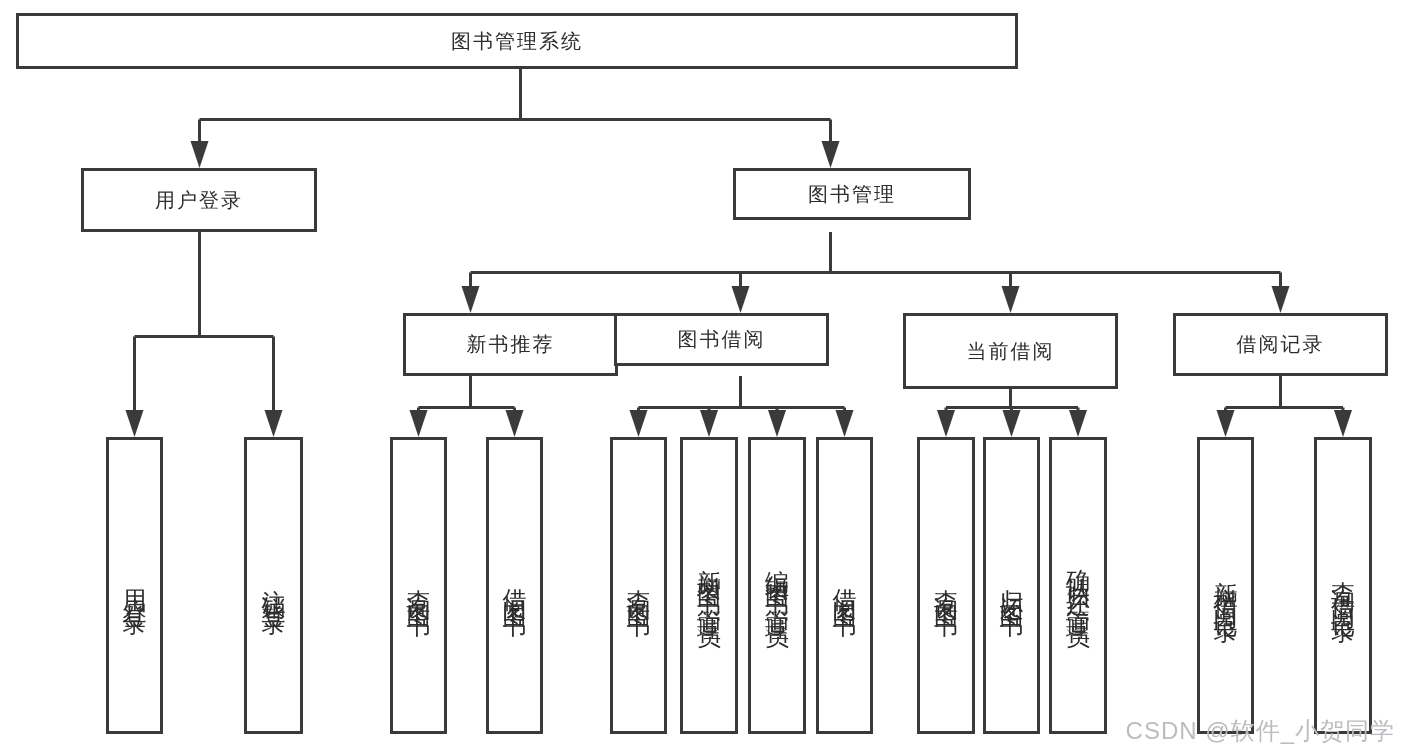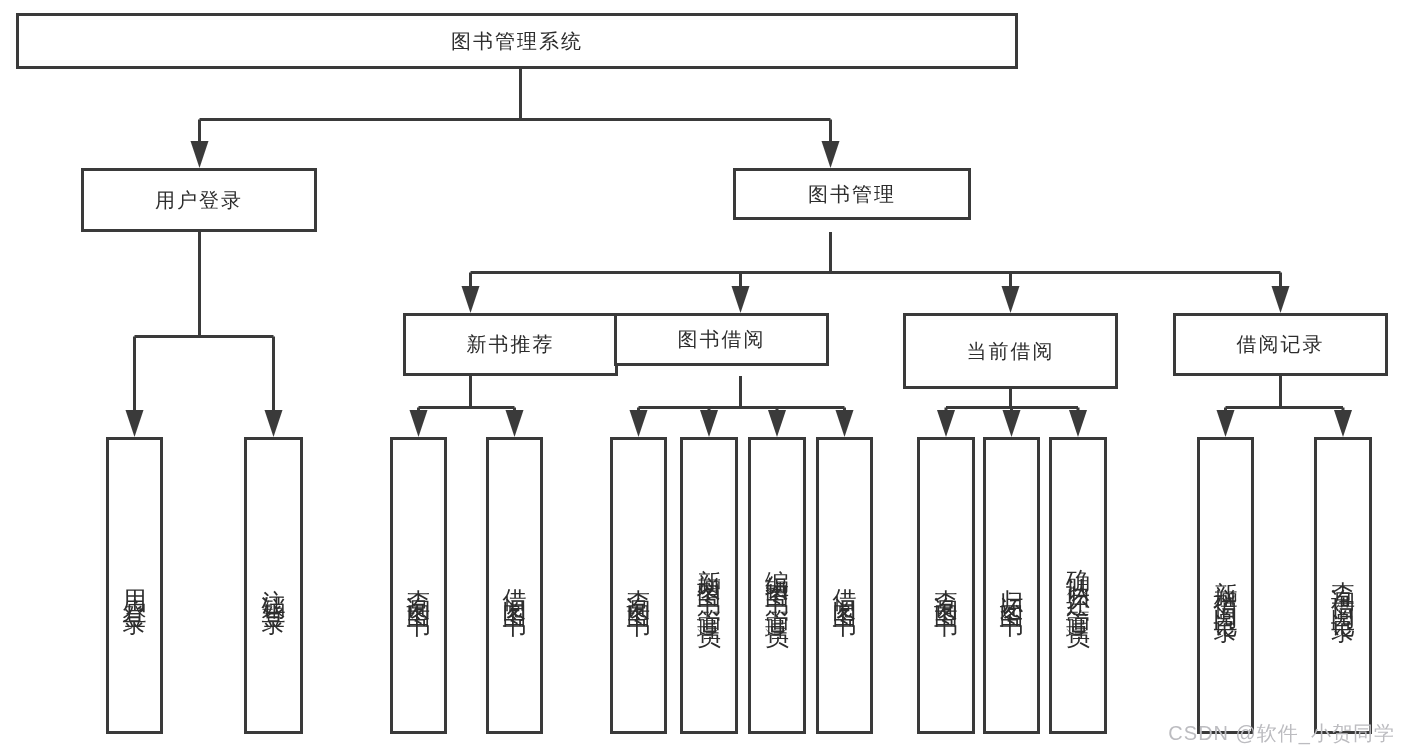--- a/index.html
+++ b/index.html
@@ -12,21 +12,21 @@
     position:absolute;box-sizing:border-box;border:3px solid #3a3a3a;background:#ffffff;
     display:flex;align-items:center;justify-content:center;color:#2d2d2d;
   }
   .h-node{font-size:20px;letter-spacing:2px;white-space:nowrap;}
   .leaf{font-size:24px;}
   .leaf .vtext{
     writing-mode:vertical-rl;text-orientation:mixed;
     letter-spacing:8px;line-height:1;white-space:nowrap;
   }
   .watermark{
-    position:absolute;right:10px;bottom:1px;font-size:20px;line-height:1.3;
+    position:absolute;right:10px;bottom:1px;font-size:24px;line-height:1.3;
     color:#bcbcc0;letter-spacing:1px;white-space:nowrap;z-index:5;
   }
 </style>
 </head>
 <body>
 
 <div class="canvas">
 
   <svg class="connectors" viewBox="0 0 1405 747" xmlns="http://www.w3.org/2000/svg">
     <g stroke="#3a3a3a" stroke-width="3" fill="none">

